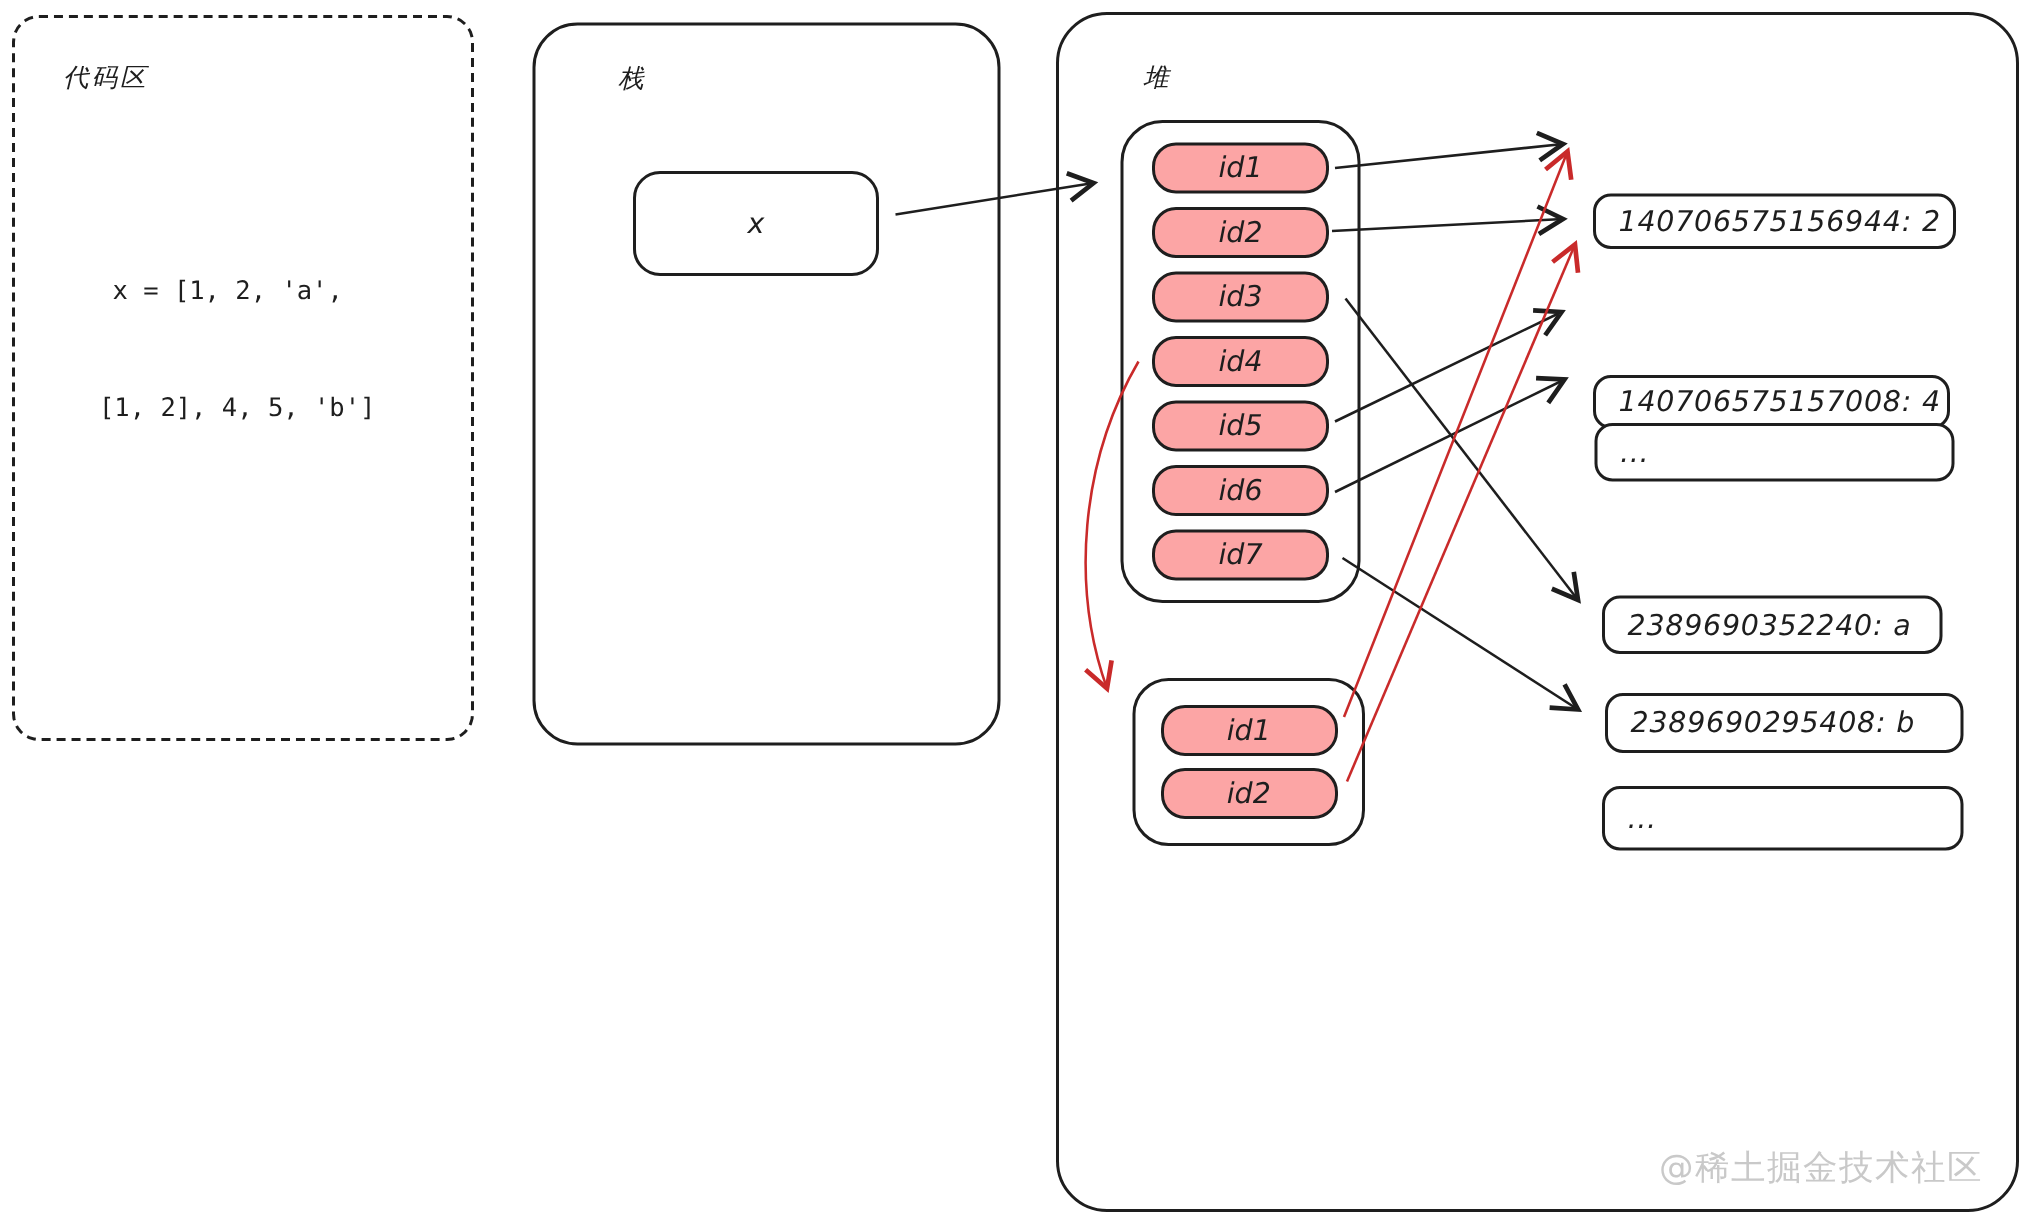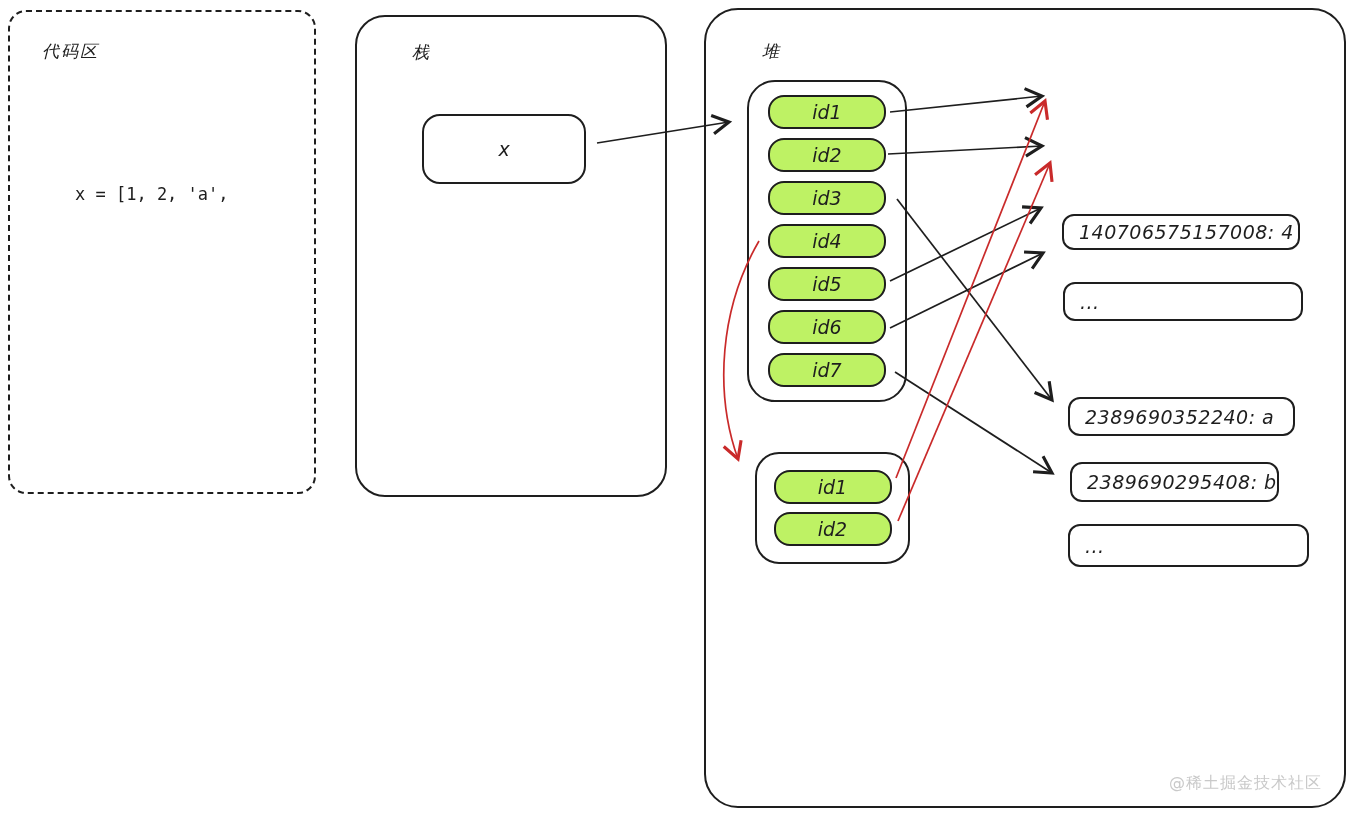--- a/index.html
+++ b/index.html
@@ -81,48 +81,48 @@
     gap: 9px;
   }
   #list-container-outer { left: 41px; top: 70px; width: 160px; height: 322px; }
   #list-container-inner { left: 49px; top: 442px; width: 155px; height: 112px; border-radius: 24px; gap: 8px; }
   .id-box {
     width: 118px; height: 34px;
     border: 2px solid var(--black);
     border-radius: 16px;
     display: flex; align-items: center; justify-content: center;
     font-size: 19px;
-    background: #bef264;
+    background: #fca5a5;
     flex: 0 0 auto;
   }
 
   .value-box {
     position: absolute;
     border: 2px solid var(--black);
     border-radius: 12px;
     background: #ffffff;
     display: flex; align-items: center;
     padding-left: 15px;
     font-size: 19px;
     letter-spacing: 0.5px;
     white-space: pre;
   }
   #value-box-0 { left: 356px; top: 66px;  width: 240px; height: 38px; }
   #value-box-1 { left: 356px; top: 119px; width: 242px; height: 37px; }
   #value-box-2 { left: 356px; top: 169px; width: 240px; height: 37px; }
-  #value-box-3 { left: 356px; top: 204px; width: 238px; height: 36px; }
+  #value-box-3 { left: 356px; top: 240px; width: 238px; height: 36px; }
   #value-box-4 { left: 357px; top: 272px; width: 240px; height: 39px; }
   #value-box-5 { left: 362px; top: 387px; width: 227px; height: 39px; }
-  #value-box-6 { left: 364px; top: 452px; width: 209px; height: 40px; }
+  #value-box-6 { left: 364px; top: 452px; width: 239px; height: 40px; }
   #value-box-7 { left: 362px; top: 514px; width: 241px; height: 43px; }
 
   .watermark {
     position: absolute;
     right: 22px; bottom: 12px;
-    font-size: 16px;
+    font-size: 23px;
     color: var(--watermark);
     letter-spacing: 1px;
   }
 
   #arrow-layer {
     position: absolute;
     left: 0; top: 0;
     width: 1354px; height: 817px;
     pointer-events: none;
     z-index: 5;
@@ -130,20 +130,21 @@
 </style>
 </head>
 <body>
 
 <div class="canvas">
 
   <div class="panel" id="code-panel">
     <div class="panel-label hand">代码区</div>
     <div class="code-block">
       <div class="code-line-1">x = [1, 2, 'a',</div>
+      <div class="code-line-2">[1, 2], 4, 5, 'b']</div>
     </div>
   </div>
 
   <div class="panel" id="stack-panel">
     <div class="panel-label hand">栈</div>
     <div class="x-box hand">x</div>
   </div>
 
   <div class="panel" id="heap-panel">
     <div class="panel-label hand">堆</div>
@@ -156,20 +157,21 @@
       <div class="id-box hand">id5</div>
       <div class="id-box hand">id6</div>
       <div class="id-box hand">id7</div>
     </div>
 
     <div class="id-container" id="list-container-inner">
       <div class="id-box hand">id1</div>
       <div class="id-box hand">id2</div>
     </div>
 
+    <div class="value-box hand" id="value-box-1">140706575156944: 2</div>
     <div class="value-box hand" id="value-box-3">140706575157008: 4</div>
     <div class="value-box hand" id="value-box-4">...</div>
     <div class="value-box hand" id="value-box-5">2389690352240: a</div>
     <div class="value-box hand" id="value-box-6">2389690295408: b</div>
     <div class="value-box hand" id="value-box-7">...</div>
 
     <div class="watermark">@稀土掘金技术社区</div>
   </div>
 
   <svg id="arrow-layer" viewBox="0 0 1354 817" xmlns="http://www.w3.org/2000/svg">

